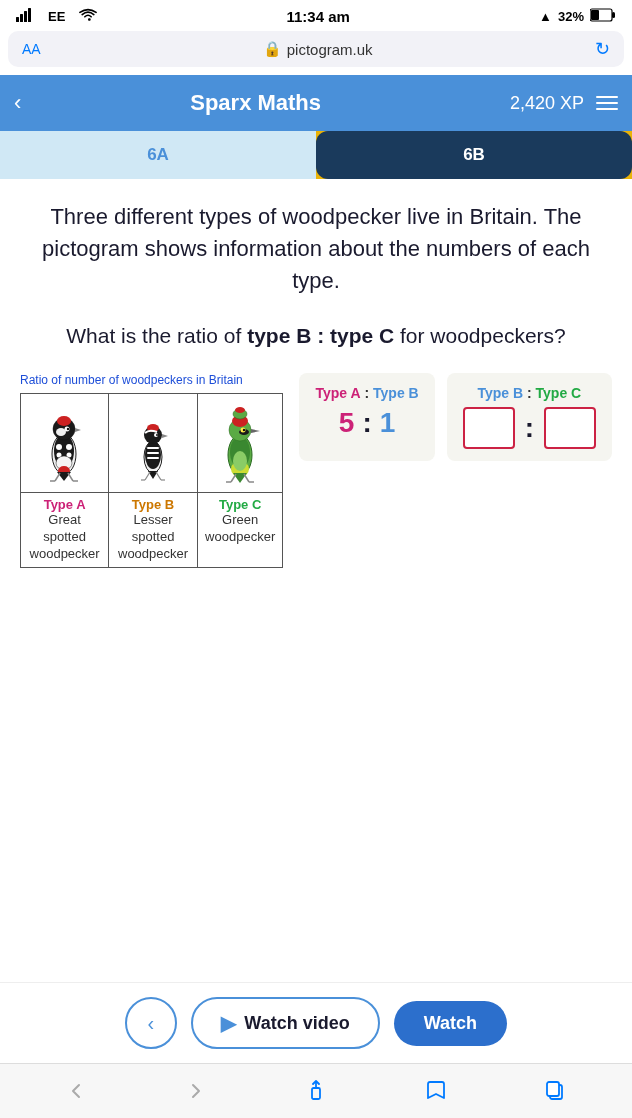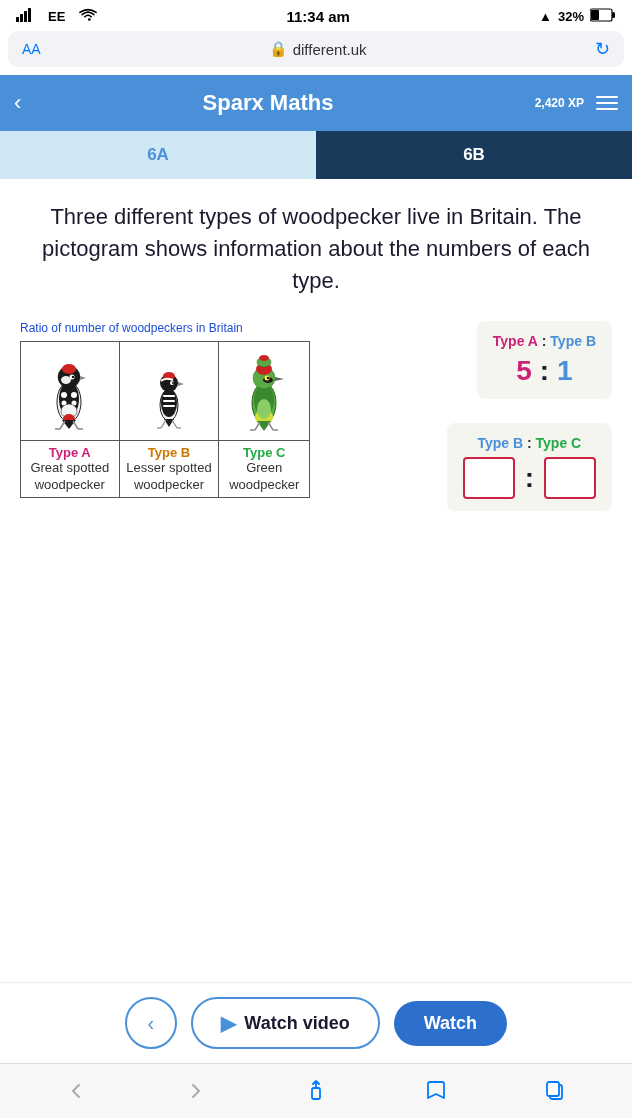--- a/index.html
+++ b/index.html
@@ -38,21 +38,21 @@
     .nav-bar {
       background: #4a90d9;
       display: flex;
       align-items: center;
       padding: 0 14px;
       height: 56px;
       gap: 12px;
     }
     .nav-back { color: #fff; font-size: 22px; font-weight: 300; cursor: pointer; }
     .nav-title { color: #fff; font-size: 22px; font-weight: 700; flex: 1; text-align: center; margin-left: -20px; }
-    .nav-xp { color: #fff; font-size: 12px; font-weight: 700; white-space: nowrap; }
+    .nav-xp { color: #fff; font-size: 18px; font-weight: 400; white-space: nowrap; }
     .nav-menu { color: #fff; font-size: 22px; cursor: pointer; display: flex; flex-direction: column; gap: 4px; }
     .nav-menu span { display: block; width: 22px; height: 2px; background: #fff; border-radius: 1px; }
 
     
     .tabs {
       display: flex;
       background: #eab308;
     }
     .tab {
       flex: 1;
@@ -60,21 +60,21 @@
       padding: 14px 8px;
       font-size: 17px;
       font-weight: 600;
       color: #4a90d9;
       cursor: pointer;
       background: #d0e8f5;
     }
     .tab.active {
       background: #1a3a5c;
       color: #fff;
-      border-radius: 0;
+      border-radius: 12px;
     }
 
     
     .content {
       padding: 22px 20px 20px;
     }
     .question-text {
       font-size: 22px;
       color: #1a1a2e;
       text-align: center;
@@ -118,21 +118,21 @@
       display: flex;
       align-items: center;
       justify-content: center;
     }
     .type-label-a { color: #cc2277; font-weight: 700; font-size: 13px; }
     .type-label-b { color: #cc7700; font-weight: 700; font-size: 13px; }
     .type-label-c { color: #22aa44; font-weight: 700; font-size: 13px; }
     .bird-desc { font-size: 13px; color: #333; line-height: 1.3; }
 
     
-    .ratio-boxes { display: flex; flex-direction: column; gap: 24px; min-width: 180px; align-items: flex-end; }
+    .ratio-boxes { display: flex; flex-direction: row; gap: 12px; min-width: 180px; }
     .ratio-box {
       background: #f5f5f0;
       border-radius: 8px;
       padding: 12px 16px;
       text-align: center;
     }
     .ratio-box-title {
       font-size: 14px;
       font-weight: 600;
       margin-bottom: 6px;
@@ -278,21 +278,21 @@
           <rect x="22" y="4" width="3" height="6" rx="1.5" fill="#000"></rect>
         </svg>
     </span>
   </div>
 </div>
 
 <div class="address-bar">
   <span class="address-aa">AA</span>
   <div class="address-url">
     <span>🔒</span>
-    <span>different.uk</span>
+    <span>pictogram.uk</span>
   </div>
   <span class="address-reload">↻</span>
 </div>
 
 <div class="nav-bar">
   <span class="nav-back">‹</span>
   <span class="nav-title">Sparx Maths</span>
   <span class="nav-xp">2,420 XP</span>
   <div class="nav-menu">
     <span></span>
@@ -307,20 +307,23 @@
   </div>
   <div class="tab active">
     <span>6B</span>
   </div>
 </div>
 
 <div class="content">
 
   <div class="question-text">
     <span>Three different types of woodpecker live in Britain. The pictogram shows information about the numbers of each type.</span>
+  </div>
+  <div class="question-text" style="font-size:21px; margin-bottom:22px;">
+    <span>What is the ratio of </span><strong>type B : type C</strong><span> for woodpeckers?</span>
   </div>
 
   <div class="pictogram-section">
 
     <div class="pictogram-left">
       <div class="pictogram-title">Ratio of number of woodpeckers in Britain</div>
       <table class="pictogram-table">
         <tbody>
             <tr>
           <td>

